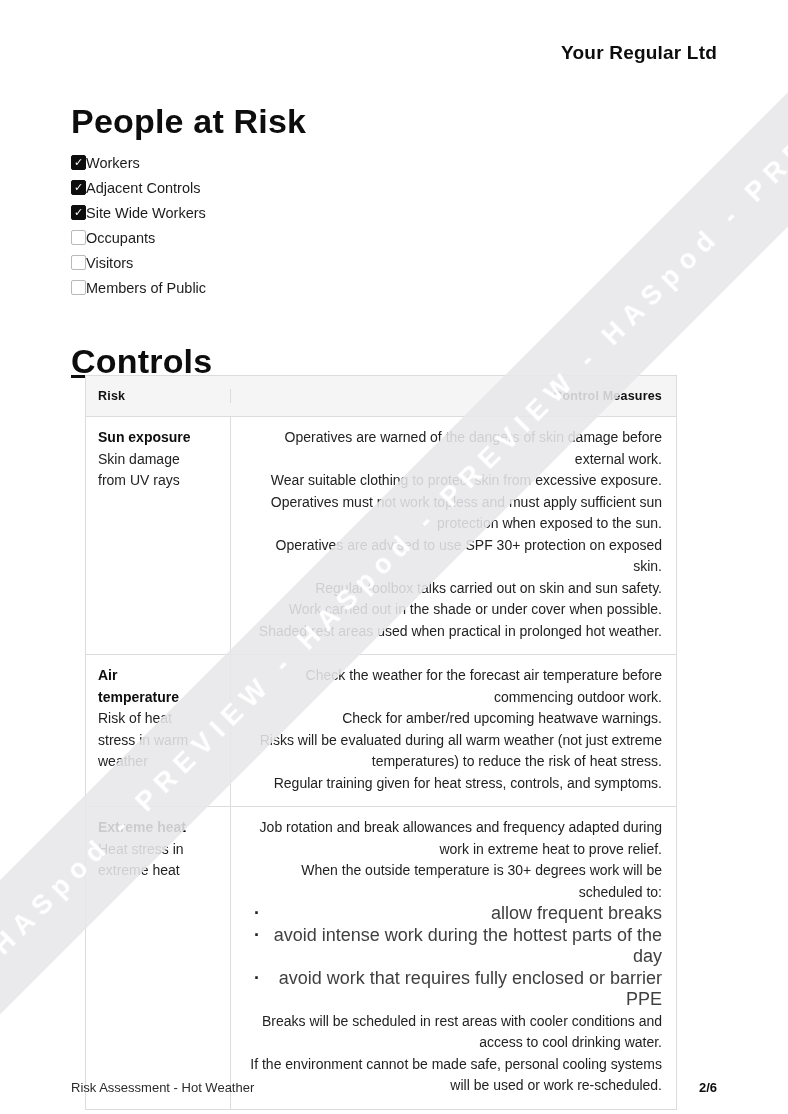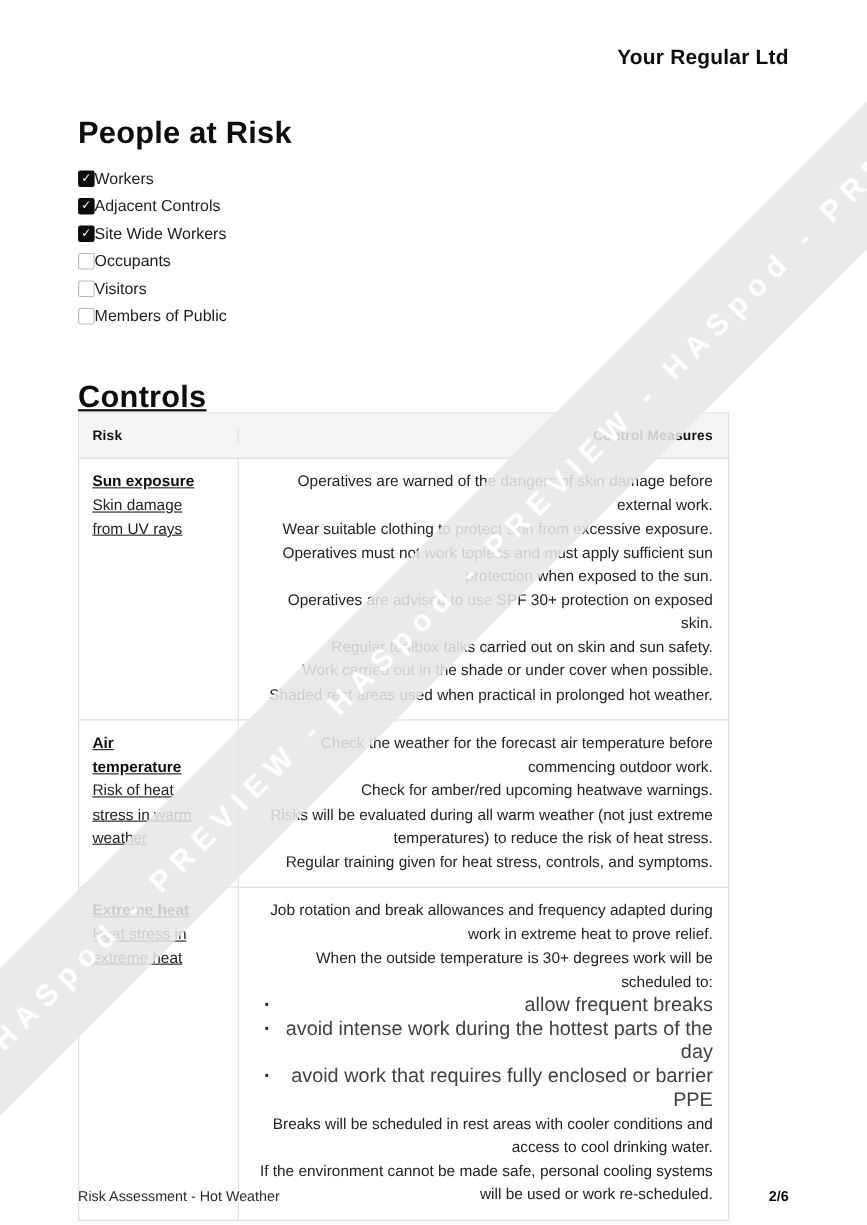--- a/index.html
+++ b/index.html
@@ -9,54 +9,54 @@
     font-family:"Liberation Sans","DejaVu Sans",sans-serif;
   }
   .abs{position:absolute;}
   
   .company{
     top:42px;right:71px;font-size:19px;font-weight:700;color:#0d0d0d;
     letter-spacing:.2px;
   }
   
   .h1{
-    left:71px;font-size:28px;font-weight:700;color:#0d0d0d;line-height:34px;
+    left:71px;font-size:34px;font-weight:700;color:#0d0d0d;line-height:34px;
     letter-spacing:.2px;
   }
   .h-people{top:104px;}
   .h-controls{top:344px;text-decoration:underline;}
   
   .checklist{top:150px;left:71px;}
   .chk-item{display:flex;align-items:center;height:25px;}
   .chk-box{
     width:15px;height:15px;box-sizing:border-box;border:1.5px solid #b9b9b9;
     border-radius:2px;background:#fff;display:flex;align-items:center;justify-content:center;
     flex:0 0 15px;
   }
   .chk-box.checked{background:#0d0d0d;border-color:#0d0d0d;}
   .chk-box .tick{color:#fff;font-size:11px;font-weight:700;line-height:1;}
   .chk-label{font-size:14.5px;color:#1c1c1c;}
   
   .ctl-table{
-    top:375px;left:71px;width:592px;box-sizing:border-box;
+    top:375px;left:85px;width:592px;box-sizing:border-box;
     border:1px solid #dcdcdc;background:#fff;
   }
   .t-head{
     display:flex;background:#f5f5f5;height:40px;align-items:center;
     border-bottom:1px solid #dcdcdc;
   }
   .t-head .hcell{font-size:12.5px;font-weight:700;color:#111;letter-spacing:.2px;}
   .cell-risk{
     width:145px;flex:0 0 145px;box-sizing:border-box;
     border-right:1px solid #dcdcdc;padding:0 28px 0 12px;
   }
   .cell-measures{flex:1;box-sizing:border-box;padding:0 14px 0 12px;text-align:right;}
   .t-row{display:flex;}
   .t-row + .t-row{border-top:1px solid #dcdcdc;}
-  .t-row .cell-risk{padding-top:10px;padding-bottom:28px;text-decoration:underline;}
+  .t-row .cell-risk{padding-top:10px;padding-bottom:28px;}
   .t-row .cell-measures{padding-top:10px;padding-bottom:12px;}
   .risk-title{font-size:14px;font-weight:700;color:#0d0d0d;line-height:21.5px;}
   .risk-sub{font-size:14px;color:#222;line-height:21.5px;white-space:pre-line;}
   .measure{margin:0;font-size:14px;color:#222;line-height:21.5px;white-space:pre-line;}
   ul.m-bullets{margin:0;padding:0;list-style:none;}
   ul.m-bullets li{
     position:relative;padding-left:25px;font-size:18px;color:#404040;line-height:21.5px;
   }
   ul.m-bullets li::before{
     content:"·";position:absolute;left:11px;top:0;font-weight:700;color:#222;

